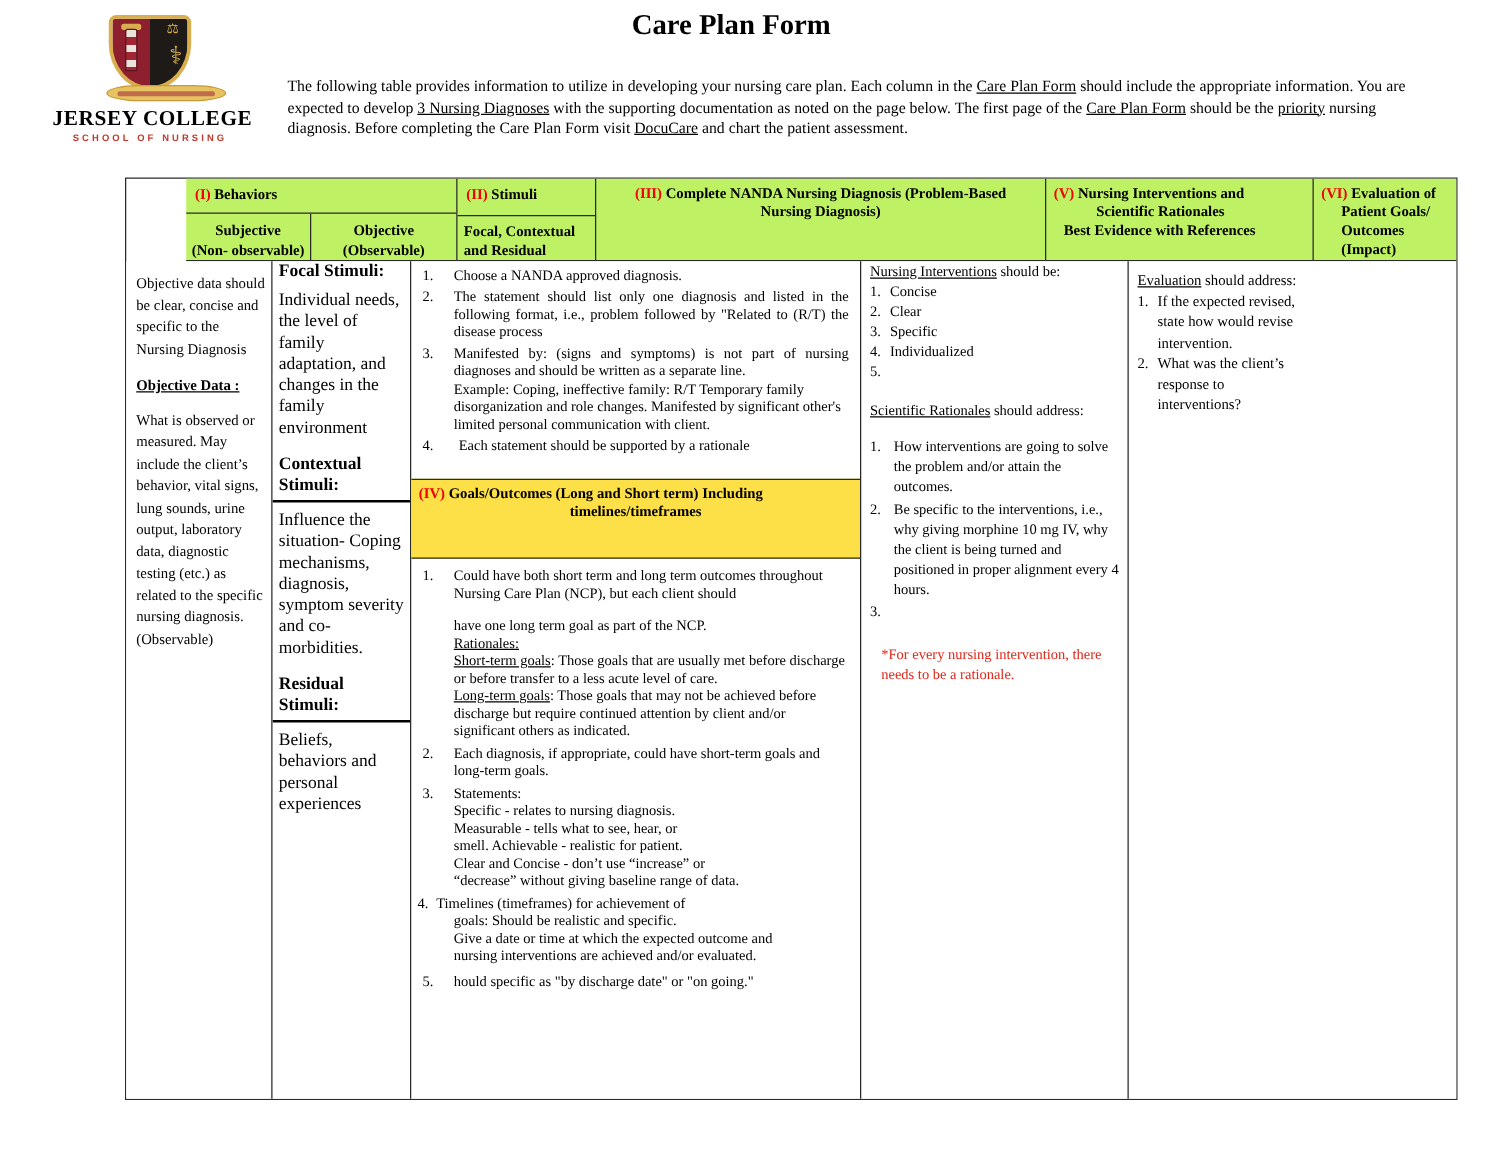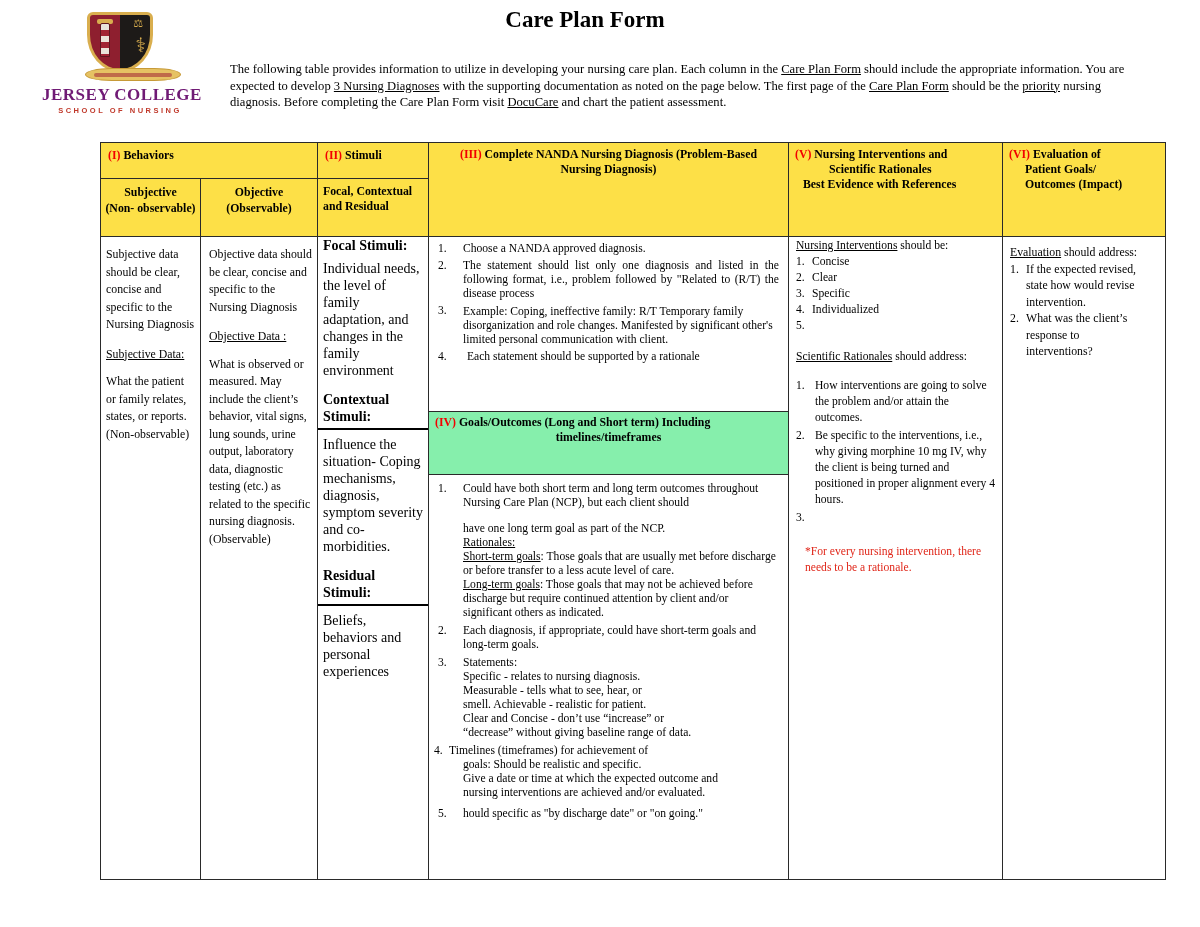--- a/index.html
+++ b/index.html
@@ -15,35 +15,35 @@
             position:relative; overflow:hidden; }
   .shield .lighthouse { position:absolute; left:10px; top:8px; width:10px; height:34px;
             background:repeating-linear-gradient(180deg,#e9e4da 0 6px,#a12534 6px 12px);
             border:1px solid #5d1620; border-radius:2px 2px 0 0; }
   .shield .lh-top { position:absolute; left:7px; top:4px; width:16px; height:5px; background:#d9ae4e; border-radius:2px; }
   .shield .caduceus { position:absolute; right:4px; top:20px; color:#d9ae4e; font-size:20px; line-height:20px; }
   .shield .lamp { position:absolute; right:7px; top:3px; color:#d9ae4e; font-size:11px; line-height:11px; }
   .ribbon { width:96px; height:13px; margin:-4px auto 0; background:#e6c263; border:1px solid #c79a37;
             border-radius:50% / 90% ; position:relative; z-index:2; }
   .ribbon-inner { position:absolute; left:8px; right:8px; top:4px; height:4px; background:#a12534; opacity:.55; border-radius:2px; }
-  .logo-college { margin-top:4px; font-size:17px; font-weight:bold; letter-spacing:.5px; color:#701a75; white-space:nowrap; }
+  .logo-college { margin-top:4px; font-size:17px; font-weight:bold; letter-spacing:.5px; color:#000000; white-space:nowrap; }
   .logo-school { margin-top:1px; font-size:7.5px; font-weight:bold; letter-spacing:2.5px; color:#c0392b;
                  font-family:"Liberation Sans",sans-serif; white-space:nowrap; }
 
   
   .doc-title { position:absolute; top:7px; left:0; width:1170px; text-align:center;
                font-size:23px; font-weight:bold; }
   .intro { position:absolute; left:230px; top:61px; width:908px; font-size:12.6px; line-height:16.6px; }
   .u { text-decoration:underline; }
   .b { font-weight:normal; }
 
   
   .care-table { position:absolute; left:100px; top:142px; width:1066px; height:738px;
                 border:1.6px solid #2a2a2a; display:flex; flex-direction:column; background:#fff; }
-  .hdr-row { display:flex; height:94px; border-bottom:1.2px solid #2a2a2a; background:#fde047; }
+  .hdr-row { display:flex; height:66px; border-bottom:1.2px solid #2a2a2a; background:#bef264;margin-left:48px; }
   .hcol { border-right:1.2px solid #2a2a2a; font-weight:bold; font-size:11.8px; }
   .hcol:last-child { border-right:none; }
   .hcol1 { width:217px; display:flex; flex-direction:column; }
   .hcol2 { width:111px; display:flex; flex-direction:column; }
   .hcol3 { width:360px; text-align:center; padding:4px 26px 0; line-height:15px; }
   .hcol5 { width:214px; padding:4px 4px 0 6px; line-height:15px; }
   .hcol6 { flex:1; padding:4px 4px 0 6px; line-height:15px; }
   .h-top { height:36px; border-bottom:1.2px solid #2a2a2a; padding:5px 0 0 7px; }
   .h-sub { flex:1; display:flex; }
   .h-sub-cell { text-align:center; padding-top:5px; line-height:16px; }
@@ -56,38 +56,38 @@
   .bcol { border-right:1.2px solid #2a2a2a; overflow:hidden; }
   .bcol:last-child { border-right:none; }
   .bcol.c-subj { width:100px; padding:9px 4px 0 5px; font-size:11.8px; line-height:17.5px; }
   .bcol.c-obj  { width:117px; padding:9px 5px 0 8px; font-size:11.8px; line-height:17.5px; }
   .bcol.c-stim { width:111px; padding:0; font-size:14px; line-height:17px; }
   .bcol.c-nanda { width:360px; padding:0; font-size:11.6px; line-height:14px; }
   .bcol.c-interv { width:214px; padding:1px 5px 0 7px; font-size:11.6px; line-height:16px; }
   .bcol.c-eval { flex:1; padding:7px 4px 0 7px; font-size:11.8px; line-height:16.5px; }
 
   .cell-p { margin-bottom:12px; }
-  .cell-h { font-weight:normal; text-decoration:underline; margin-bottom:10px; }
+  .cell-h { font-weight:bold; text-decoration:underline; margin-bottom:10px; }
 
   
   .stim-pad { padding:7px 4px 0 5px; }
   .stim-h { font-weight:bold; padding:0 4px 0 5px; }
   .stim-h.lined { border-bottom:2px solid #000; padding-bottom:3px;font-family:Liberation Serif, serif; }
   .stim-p { padding:6px 4px 0 5px; margin-bottom:12px; }
 
   
   .nanda { padding:5px 4px 4px 0; min-height:174px; }
   .n-item { display:flex; margin-bottom:3px; }
   .n-num { flex:none; width:34px; padding-left:9px; }
   .n-txt { flex:1; text-align:justify; padding-right:5px; }
   .n-example { text-align:left; margin-top:1px; }
   .n-item.last .n-txt { text-align:left; padding-left:4px; }
 
   
-  .iv-band { height:64px; background:#86efac; border-top:1.2px solid #2a2a2a; border-bottom:1.2px solid #2a2a2a;
+  .iv-band { height:64px; background:#fde047; border-top:1.2px solid #2a2a2a; border-bottom:1.2px solid #2a2a2a;
              font-weight:bold; font-size:11.8px; padding:3px 6px 0; line-height:15px; }
   .iv-l2 { text-align:center; }
 
   
   .goals { padding:7px 5px 0 0; }
   .g-item { display:flex; margin-bottom:4px; }
   .g-num { flex:none; width:34px; padding-left:9px; }
   .g-num.tight { width:20px; padding-left:5px; }
   .g-body { flex:1; padding-right:4px; }
   .g-gap { margin-top:12px; }
@@ -157,25 +157,20 @@
       </div>
       <div class="hcol hcol6">
         <div><span class="red">(VI)</span> <span>Evaluation of</span></div>
         <div style="margin-left:16px;">Patient Goals/</div>
         <div style="margin-left:16px;">Outcomes (Impact)</div>
       </div>
     </div>
 
     <div class="body-row">
 
-      <div class="bcol c-subj">
-        <div class="cell-p">Subjective data should be clear, concise and specific to the Nursing Diagnosis</div>
-        <div class="cell-h">Subjective Data:</div>
-        <div class="cell-p">What the patient or family relates, states, or reports. (Non-observable)</div>
-      </div>
 
       <div class="bcol c-obj">
         <div class="cell-p">Objective data should be clear, concise and specific to the Nursing Diagnosis</div>
         <div class="cell-h">Objective Data :</div>
         <div class="cell-p">What is observed or measured. May include the client’s behavior, vital signs, lung sounds, urine output, laboratory data, diagnostic testing (etc.) as related to the specific nursing diagnosis. (Observable)</div>
       </div>
 
       <div class="bcol c-stim">
         <div class="stim-h stim-pad">Focal Stimuli:</div>
         <div class="stim-p">Individual needs, the level of family adaptation, and changes in the family environment</div>
@@ -191,20 +186,21 @@
             <div class="n-num">1.</div>
             <div class="n-txt">Choose a NANDA approved diagnosis.</div>
           </div>
           <div class="n-item">
             <div class="n-num">2.</div>
             <div class="n-txt">The statement should list only one diagnosis and listed in the following format, i.e., problem followed by "Related to (R/T) the disease process</div>
           </div>
           <div class="n-item">
             <div class="n-num">3.</div>
             <div class="n-txt">
+              <span>Manifested by: (signs and symptoms) is not part of nursing diagnoses and should be written as a separate line.</span>
               <div class="n-example">Example: Coping, ineffective family: R/T Temporary family disorganization and role changes. Manifested by significant other's limited personal communication with client.</div>
             </div>
           </div>
           <div class="n-item last">
             <div class="n-num">4.</div>
             <div class="n-txt">Each statement should be supported by a rationale</div>
           </div>
         </div>
 
         <div class="iv-band">

